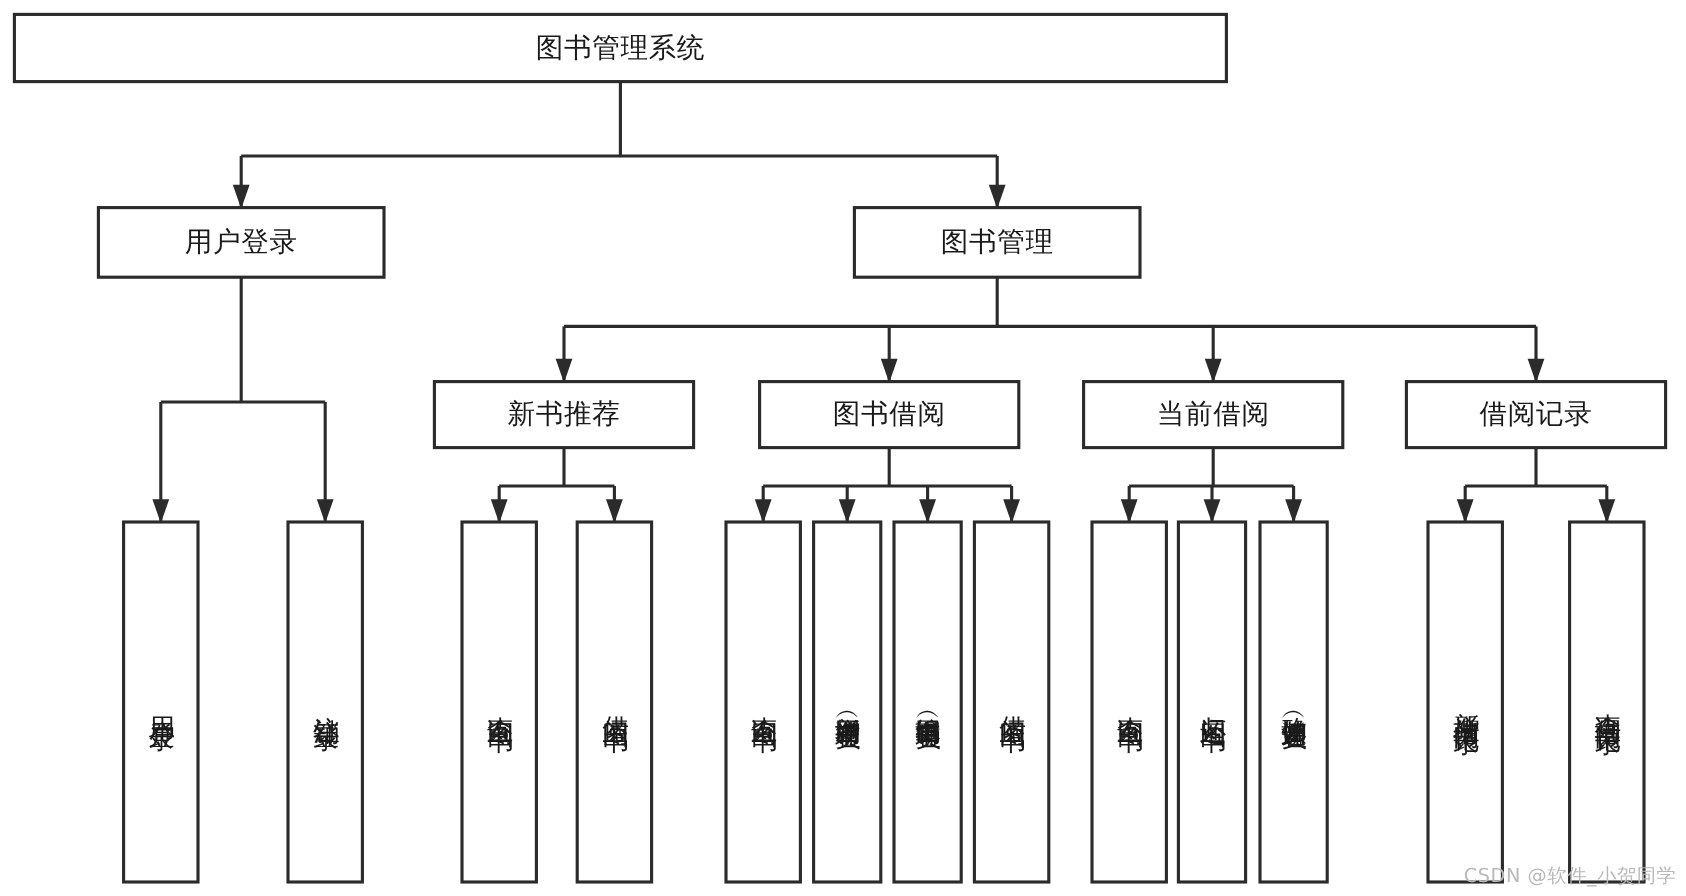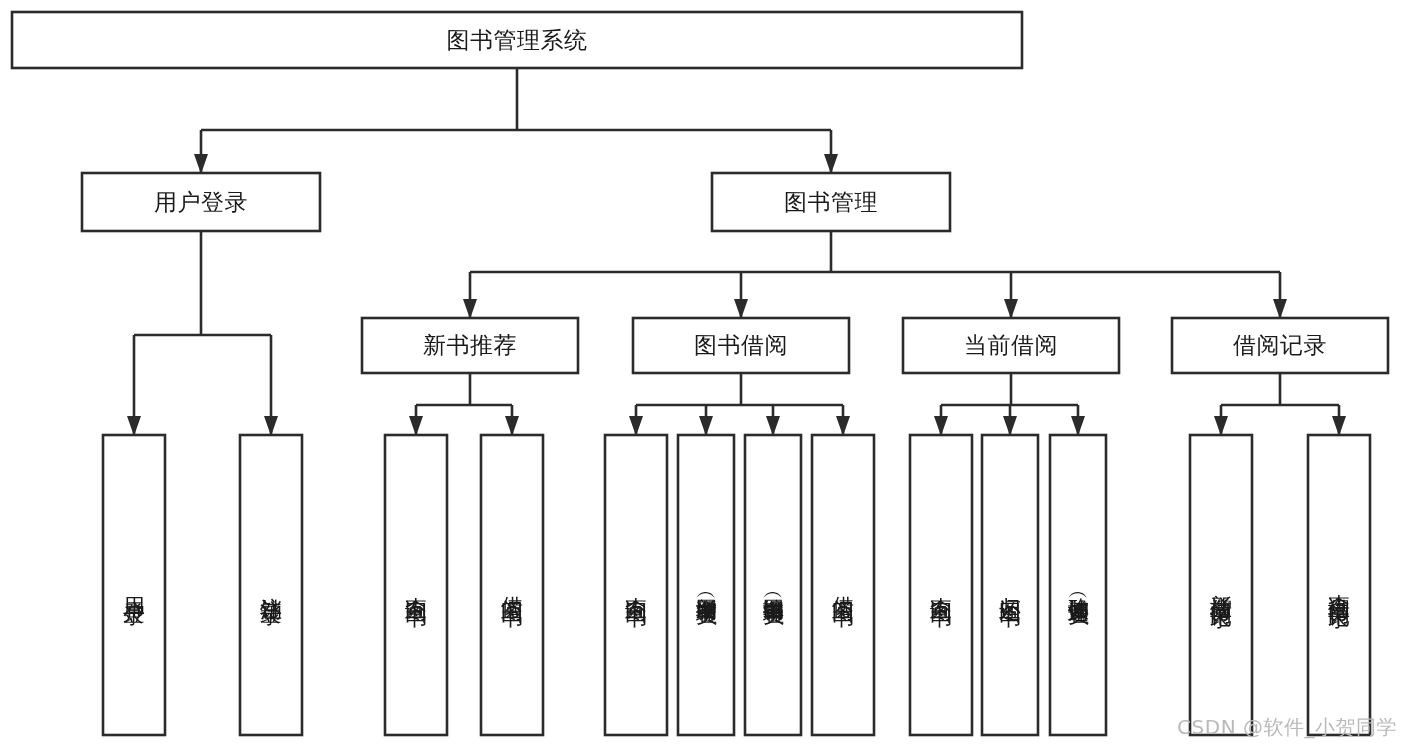--- a/index.html
+++ b/index.html
@@ -65,21 +65,21 @@
     line-height: 1.0;
     color: #1a1a1a;
     letter-spacing: 3px;
     white-space: nowrap;
   }
   .watermark {
     position: absolute;
     right: 8px;
     bottom: 6px;
     font-family: "DejaVu Sans", "Liberation Sans", sans-serif;
-    font-size: 20px;
+    font-size: 16px;
     color: #b9b9b9;
     letter-spacing: 0.5px;
     white-space: nowrap;
   }
 </style>
 </head>
 <body>
 
 <div id="diagram-root">
 

